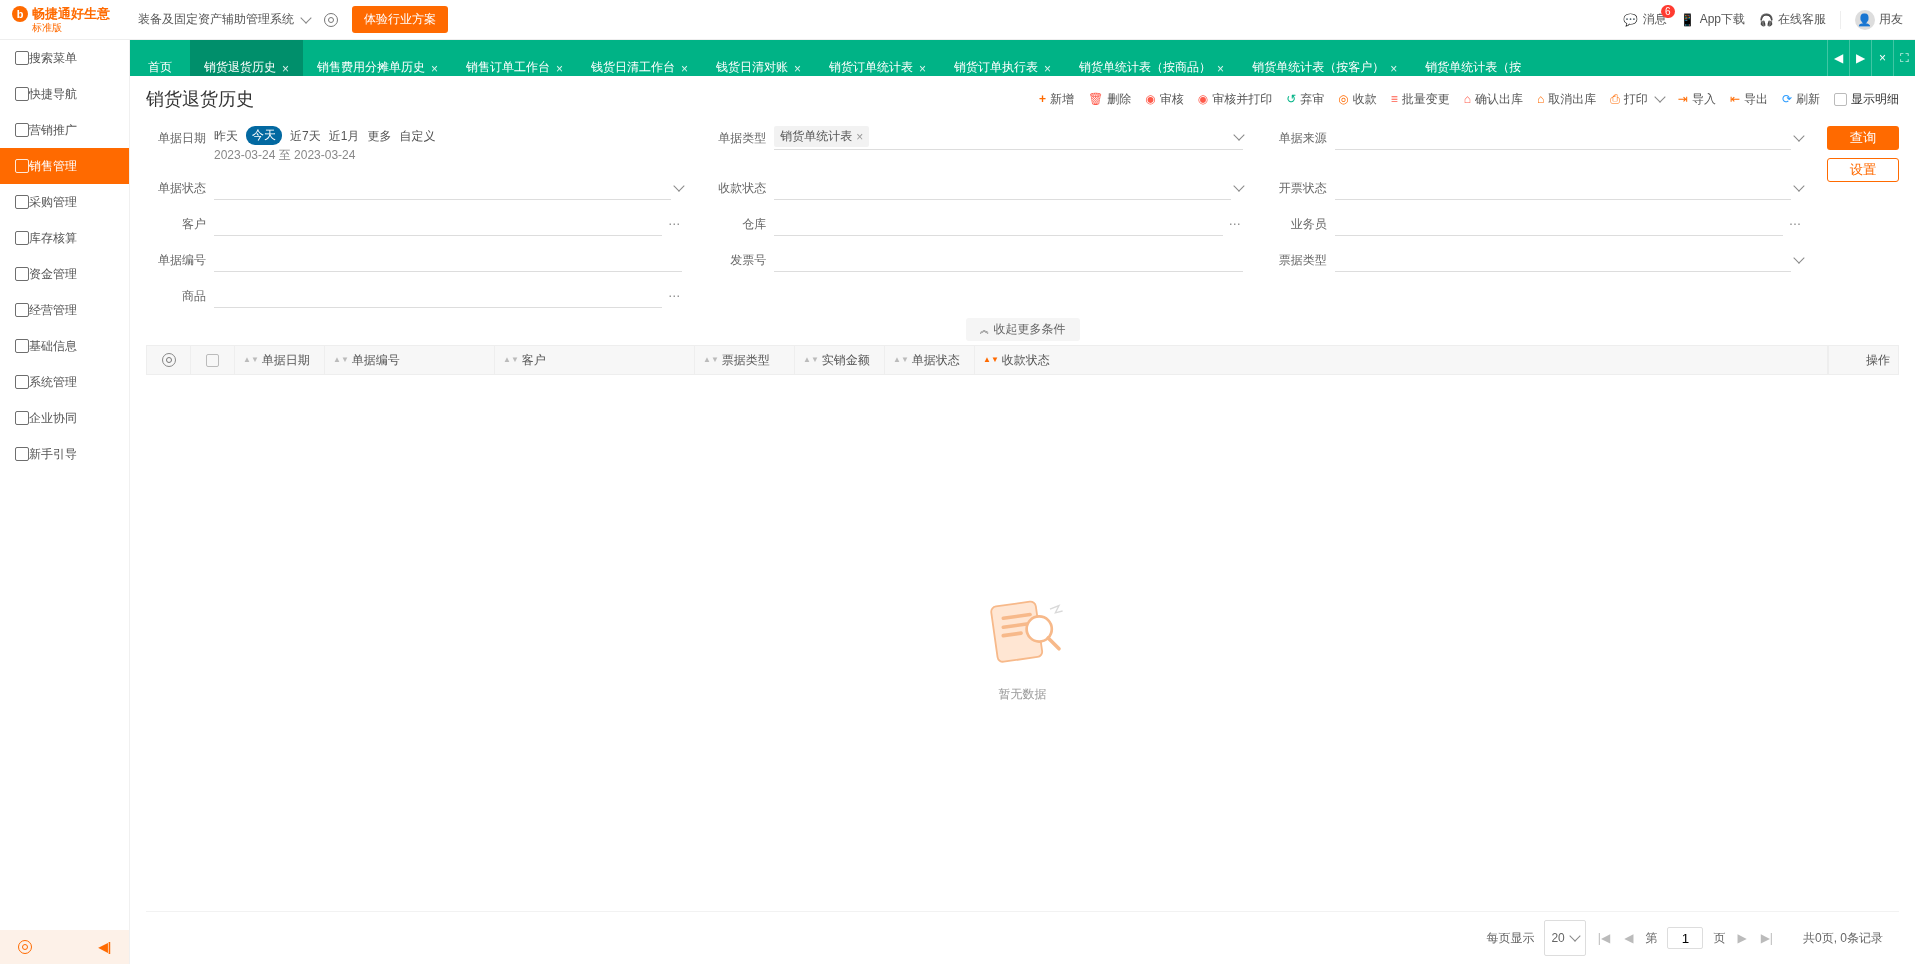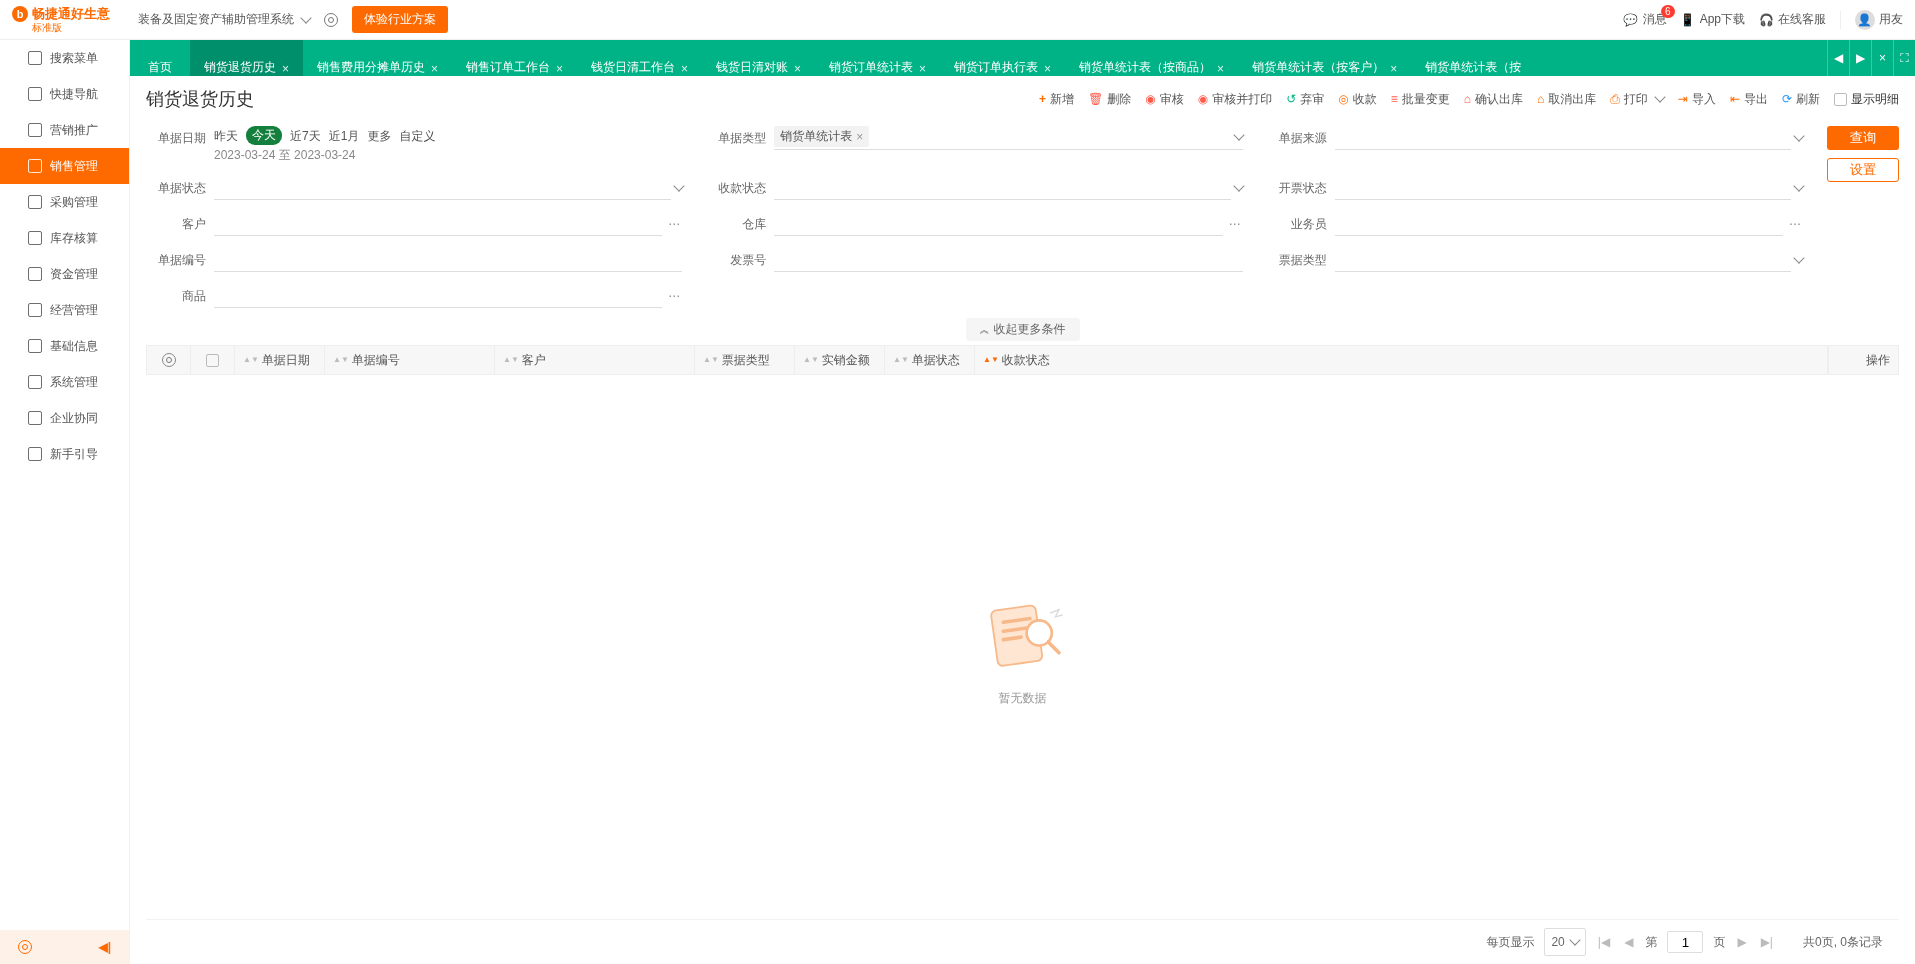--- a/index.html
+++ b/index.html
@@ -23,21 +23,21 @@
 .badge { position: absolute; top: -6px; right: -8px; background: #ff3b30; color: #fff; border-radius: 8px; font-size: 10px; padding: 0 4px; line-height: 13px; min-width: 14px; text-align: center; }
 .avatar { width: 20px; height: 20px; background: #ddd; border-radius: 50%; display: inline-flex; align-items: center; justify-content: center; color: #999; font-size: 12px;}
 .vsep { width: 1px; height: 18px; background: #eee; }
 
 
 .body { display: flex; flex: 1; min-height: 0; }
 
 
 .sidebar { width: 130px; background: #fff; display: flex; flex-direction: column; border-right: 1px solid #f0f0f0; }
 .side-list { flex: 1; display: flex; flex-direction: column; }
-.side-item { display: flex; align-items: center; gap: 8px; height: 36px; padding: 0 28px; color: #555; cursor: pointer; }
+.side-item { display: flex; align-items: center; height: 36px; padding: 0 15px; color: #555; cursor: pointer; }
 .side-item.active { background: #ff6a00; color: #fff; }
 .side-icon { width: 14px; height: 14px; border: 1px solid currentColor; border-radius: 2px; opacity: .85; }
 .side-bottom { display: flex; align-items: center; justify-content: space-between; height: 34px; padding: 0 18px; background: #fdf1e8; }
 .side-bottom .gear-icon { border-color: #ff6a00; }
 .side-bottom .gear-icon::after { border-color: #ff6a00; }
 .collapse-icon { color: #ff6a00; font-weight: 700; }
 
 
 .main { flex: 1; display: flex; flex-direction: column; min-width: 0; }
 
@@ -67,21 +67,21 @@
 .filter-wrap { padding: 4px 16px 0; }
 .filter-grid { display: grid; grid-template-columns: 1fr 1fr 1fr 72px; column-gap: 24px; row-gap: 12px; align-items: start; }
 .filter-cell { display: flex; align-items: flex-start; gap: 8px; }
 .f-label { width: 60px; text-align: right; color: #666; padding-top: 4px; flex-shrink:0;}
 .f-body { flex: 1; display: flex; flex-direction: column; }
 .f-input { height: 24px; border: none; border-bottom: 1px solid #ddd; width: 100%; outline: none; background: transparent; }
 .f-input-row { display: flex; align-items: center; gap: 4px; }
 .f-dots { color: #888; cursor: pointer; padding: 0 2px; }
 .date-opts { display: flex; align-items: flex-end; gap: 8px; color: #555; }
 .date-opt { cursor: pointer; }
-.date-opt.active { background: #15803d; color: #fff; padding: 1px 6px; border-radius: 9px; }
+.date-opt.active { background: #0369a1; color: #fff; padding: 1px 6px; border-radius: 9px; }
 .date-range { color: #888; margin-top: 2px; }
 .tag { display: inline-flex; align-items: center; gap: 4px; background: #f2f2f2; border-radius: 2px; padding: 2px 6px; color: #555; }
 .tag-x { color: #999; cursor: pointer; }
 .actions-col { display: flex; flex-direction: column; gap: 8px; align-items: stretch; }
 .btn-query { background: #ff6a00; color: #fff; border: none; border-radius: 3px; height: 24px; cursor: pointer; }
 .btn-setting { background: #fff; color: #ff6a00; border: 1px solid #ff6a00; border-radius: 3px; height: 24px; cursor: pointer; }
 .collapse-bar { text-align: center; margin: 10px 0 4px; }
 .collapse-pill { display: inline-flex; align-items: center; gap: 4px; background: #f5f5f5; padding: 3px 14px; border-radius: 3px; color: #666; cursor: pointer; }
 .dbl-up { font-size: 10px; }
 
@@ -92,21 +92,21 @@
 .th.gear { width: 44px; justify-content: center; }
 .th.chk { width: 44px; justify-content: center; }
 .sort-icon { display: inline-flex; flex-direction: column; line-height: 4px; font-size: 8px; color: #bbb; }
 .th.op { margin-left: auto; border-left: 1px solid #eee; border-right: none; width: 70px; justify-content: flex-end; }
 .tbody { flex: 1; display: flex; align-items: center; justify-content: center; flex-direction: column; color: #999; gap: 12px; }
 .empty-ill { width: 110px; height: 90px; position: relative; }
 .empty-ill svg { width: 100%; height: 100%; }
 
 
 .pager { display: flex; align-items: center; justify-content: flex-end; gap: 10px; padding: 8px 16px; color: #666; border-top: 1px solid #f2f2f2; }
-.pg-select { display: inline-flex; align-items: center; border: 1px solid #ddd; border-radius: 2px; height: 28px; padding: 0 6px; gap: 6px; }
+.pg-select { display: inline-flex; align-items: center; border: 1px solid #ddd; border-radius: 2px; height: 36px; padding: 0 6px; gap: 6px; }
 .pg-btn { color: #bbb; cursor: pointer; padding: 0 2px; }
 .pg-input { width: 36px; height: 22px; border: 1px solid #ddd; text-align: center; border-radius: 2px; }
 </style>
 </head>
 <body>
 
 <div class="app">
 
   <div class="header">
     <div class="logo-block">

